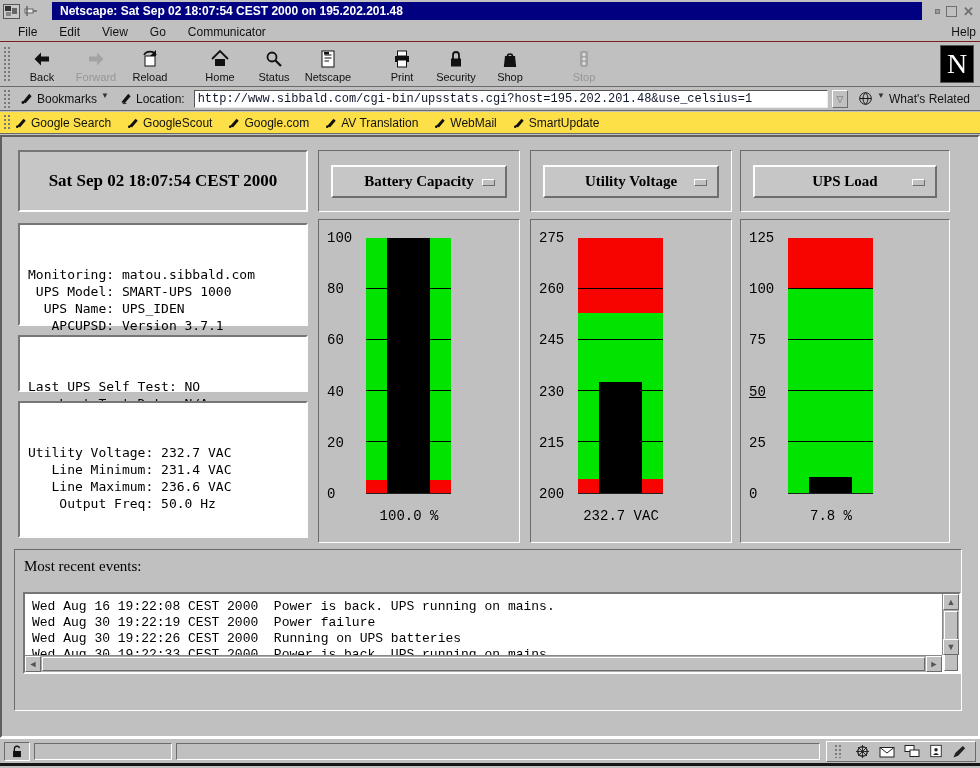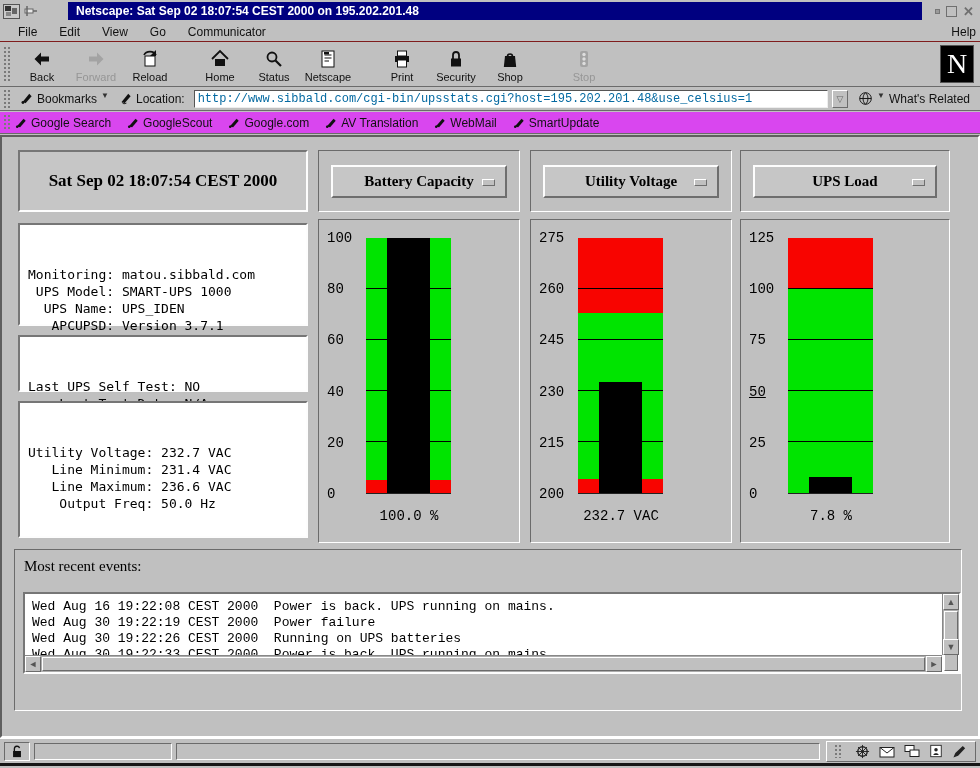--- a/index.html
+++ b/index.html
@@ -6,21 +6,21 @@
   html,body { width:980px; height:768px; overflow:hidden; }
   body { font-family:"Liberation Sans", sans-serif; background:#c0c0c0; position:relative; }
 
   .raised { border:1px solid; border-color:#ffffff #6b6b6b #6b6b6b #ffffff; }
   .sunken { border:1px solid; border-color:#6b6b6b #ffffff #ffffff #6b6b6b; }
   .sunken2 { border:2px solid; border-color:#767676 #fdfdfd #fdfdfd #767676; }
 
   
   .titlebar { position:absolute; left:0; top:0; width:980px; height:22px; background:#c0c0c0; display:flex; align-items:center; }
   .tb-left { width:52px; display:flex; align-items:center; gap:4px; padding-left:3px; }
-  .tb-title { flex:1; height:18px; background:#000080; color:#fff; font-weight:bold; font-size:12px; line-height:18px; padding-left:8px; white-space:nowrap; overflow:hidden;margin-left:16px; }
+  .tb-title { flex:1; height:18px; background:#000080; color:#fff; font-weight:bold; font-size:12px; line-height:18px; padding-left:8px; white-space:nowrap; overflow:hidden; }
   .tb-right { width:58px; display:flex; align-items:center; justify-content:flex-end; gap:6px; padding-right:6px; }
   .wc-min { width:5px; height:5px; background:#9a9a9a; border:1px solid #777; }
   .wc-max { width:11px; height:11px; border:1px solid #6f6f6f; background:#c0c0c0; }
   .wc-close { color:#6f6f6f; font-size:13px; font-weight:bold; line-height:11px; }
 
   
   .menubar { position:absolute; left:8px; top:22px; width:980px; height:19px; background:#c0c0c0; display:flex; align-items:center; padding:0 10px; font-size:12px; }
   .menu-item { margin-right:22px; color:#111; }
   .menu-help { margin-left:auto; margin-right:2px; color:#111; }
 
@@ -30,26 +30,26 @@
   .tbtn { width:54px; height:42px; display:flex; flex-direction:column; align-items:center; justify-content:flex-end; gap:2px; padding-bottom:2px; }
   .tlabel { font-size:11px; color:#111; }
   .tbtn.disabled .tlabel { color:#969696; }
   .gap1 { margin-left:16px; } .gap2 { margin-left:20px; }
   .nlogo { margin-left:auto; margin-right:6px; width:34px; height:38px; background:#000; color:#fff; font-family:"Liberation Serif", serif; font-size:28px; display:flex; align-items:center; justify-content:center; border:1px solid #555; }
 
   
   .locationbar { position:absolute; left:0; top:87px; width:980px; height:24px; background:#c0c0c0; border-bottom:1px solid #6b6b6b; display:flex; align-items:center; font-size:12px; }
   .lb-btn { display:flex; align-items:center; gap:4px; padding:2px 5px; color:#111; }
   .lb-caret { font-size:8px; color:#333; margin-top:-6px; }
-  .url-input { flex:1; height:18px; margin:0 4px; background:#fff; border:1px solid; border-color:#555 #eee #eee #555; font-family:"Liberation Mono", monospace; font-size:12px; padding:0 3px; color:#0369a1; }
+  .url-input { flex:1; height:18px; margin:0 4px; background:#fff; border:1px solid; border-color:#555 #eee #eee #555; font-family:"Liberation Mono", monospace; font-size:12px; padding:0 3px; color:#0f172a; }
   .url-drop { width:16px; height:18px; display:flex; align-items:center; justify-content:center; color:#666; font-size:9px; background:#c0c0c0; border:1px solid; border-color:#fff #6b6b6b #6b6b6b #fff; margin-right:6px; }
   .whats-related { display:flex; align-items:center; gap:4px; padding:2px 6px 2px 4px; margin-right:4px; }
 
   
-  .personalbar { position:absolute; left:0; top:112px; width:980px; height:22px; background:#d946ef; border-bottom:1px solid #6b6b6b; display:flex; align-items:center; font-size:12px; }
+  .personalbar { position:absolute; left:0; top:112px; width:980px; height:22px; background:#fde047; border-bottom:1px solid #6b6b6b; display:flex; align-items:center; font-size:12px; }
   .pt-item { display:flex; align-items:center; gap:4px; margin-right:16px; color:#111; }
 
   
   .content { position:absolute; left:0; top:135px; width:980px; height:603px; background:#c0c0c0; border:2px solid; border-color:#5f5f5f #ffffff #ffffff #5f5f5f; }
   .page { position:relative; width:976px; height:599px; font-family:"Liberation Serif", serif; }
 
   .date-box { position:absolute; left:16px; top:13px; width:290px; height:62px; display:flex; align-items:center; justify-content:center; font-size:17px; font-weight:bold; color:#000; }
   .hdr-panel { position:absolute; top:13px; height:62px; display:flex; align-items:center; justify-content:center; }
   .opt-btn { width:88%; height:33px; background:#c6c6c6; border:2px solid; border-color:#fdfdfd #6e6e6e #6e6e6e #fdfdfd; display:flex; align-items:center; justify-content:center; position:relative; font-size:15px; font-weight:bold; color:#000; }
   .opt-dash { position:absolute; right:10px; top:12px; width:13px; height:7px; background:#c0c0c0; border:1px solid; border-color:#fff #6e6e6e #6e6e6e #fff; }

